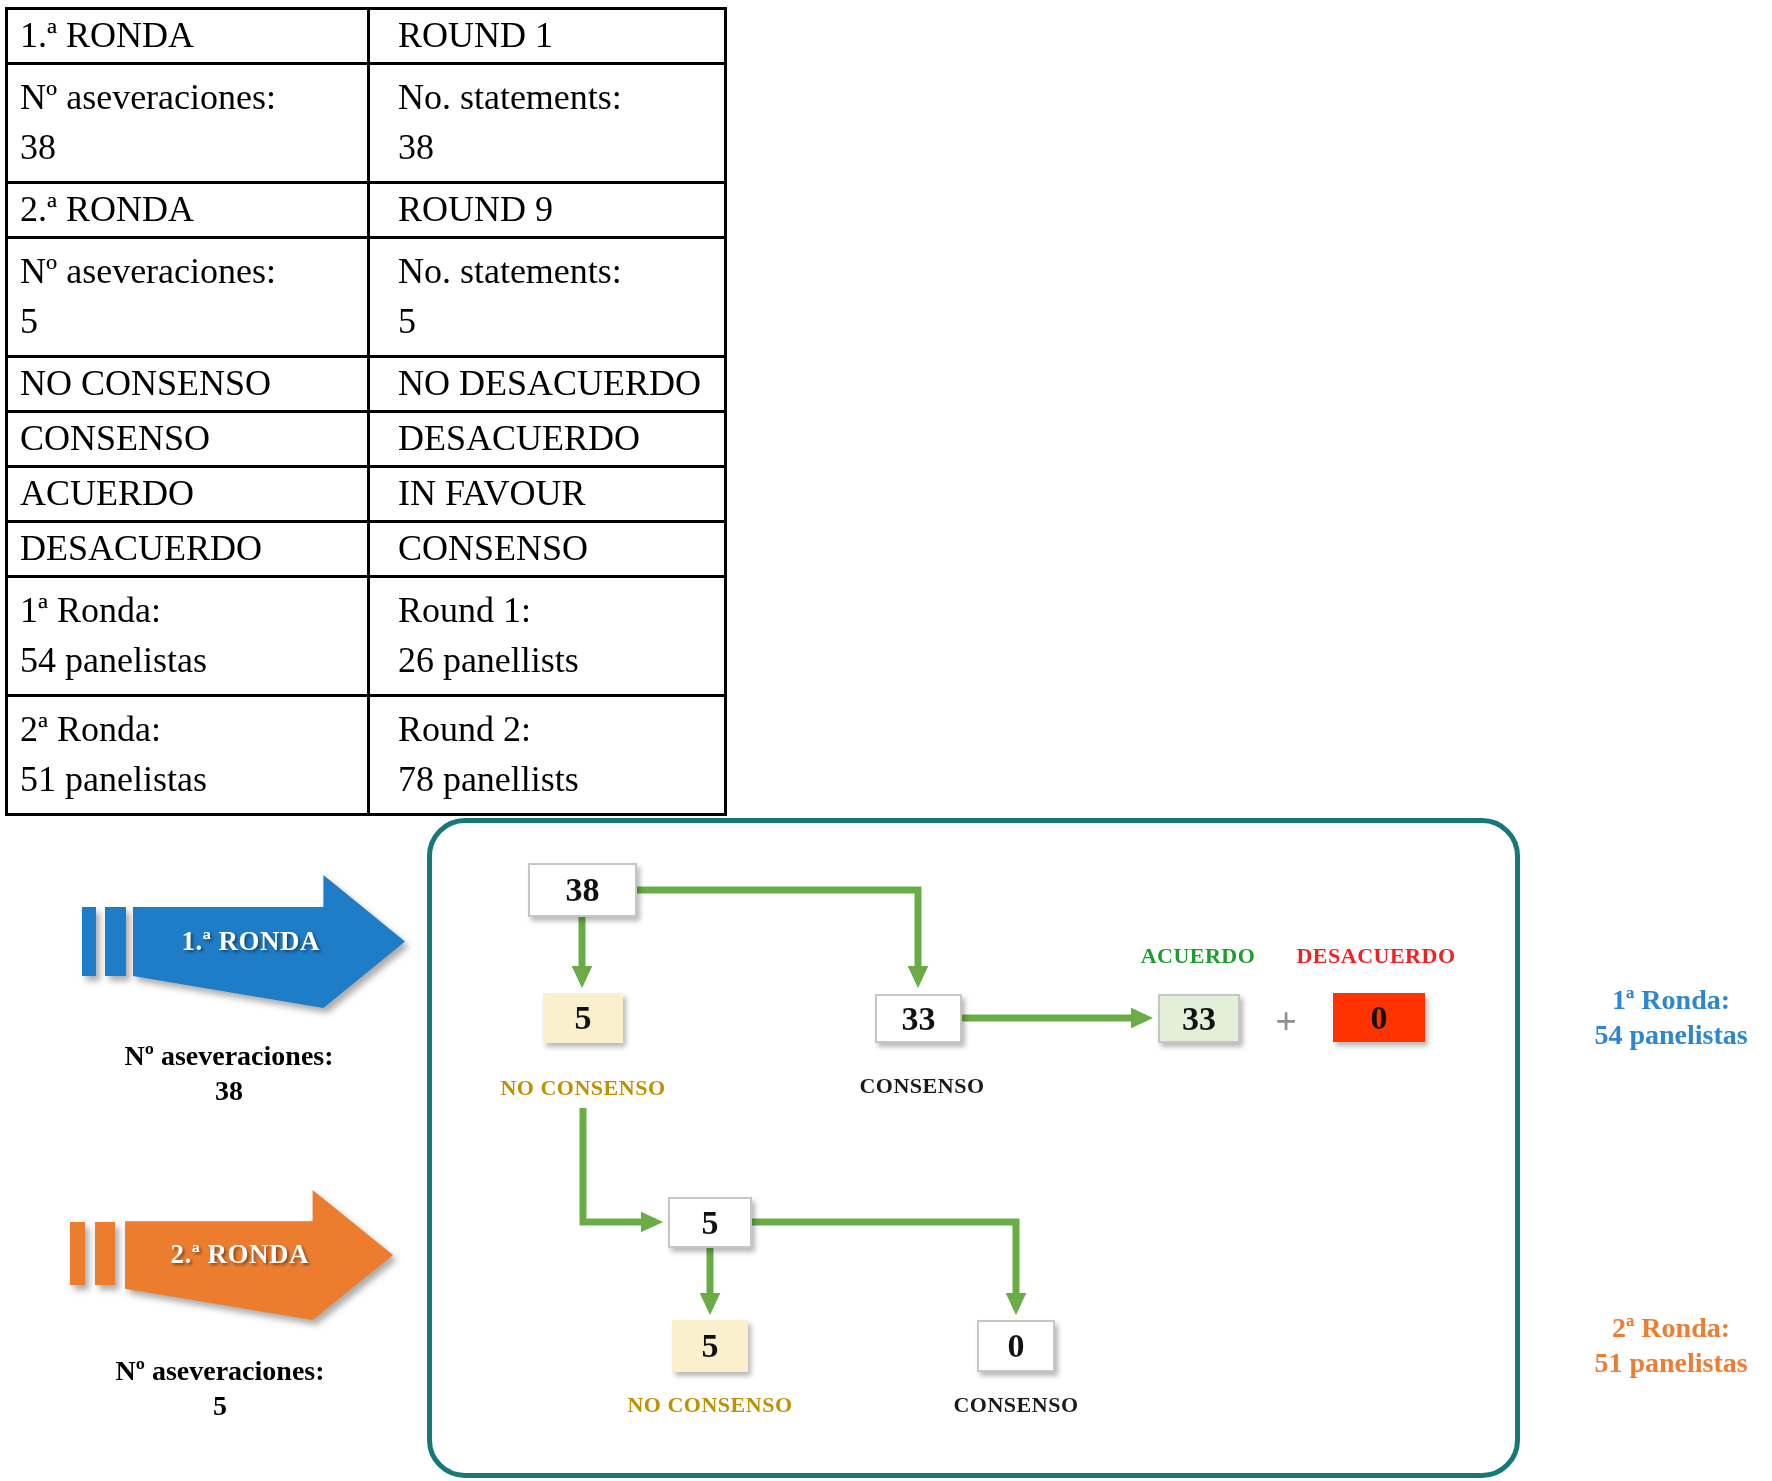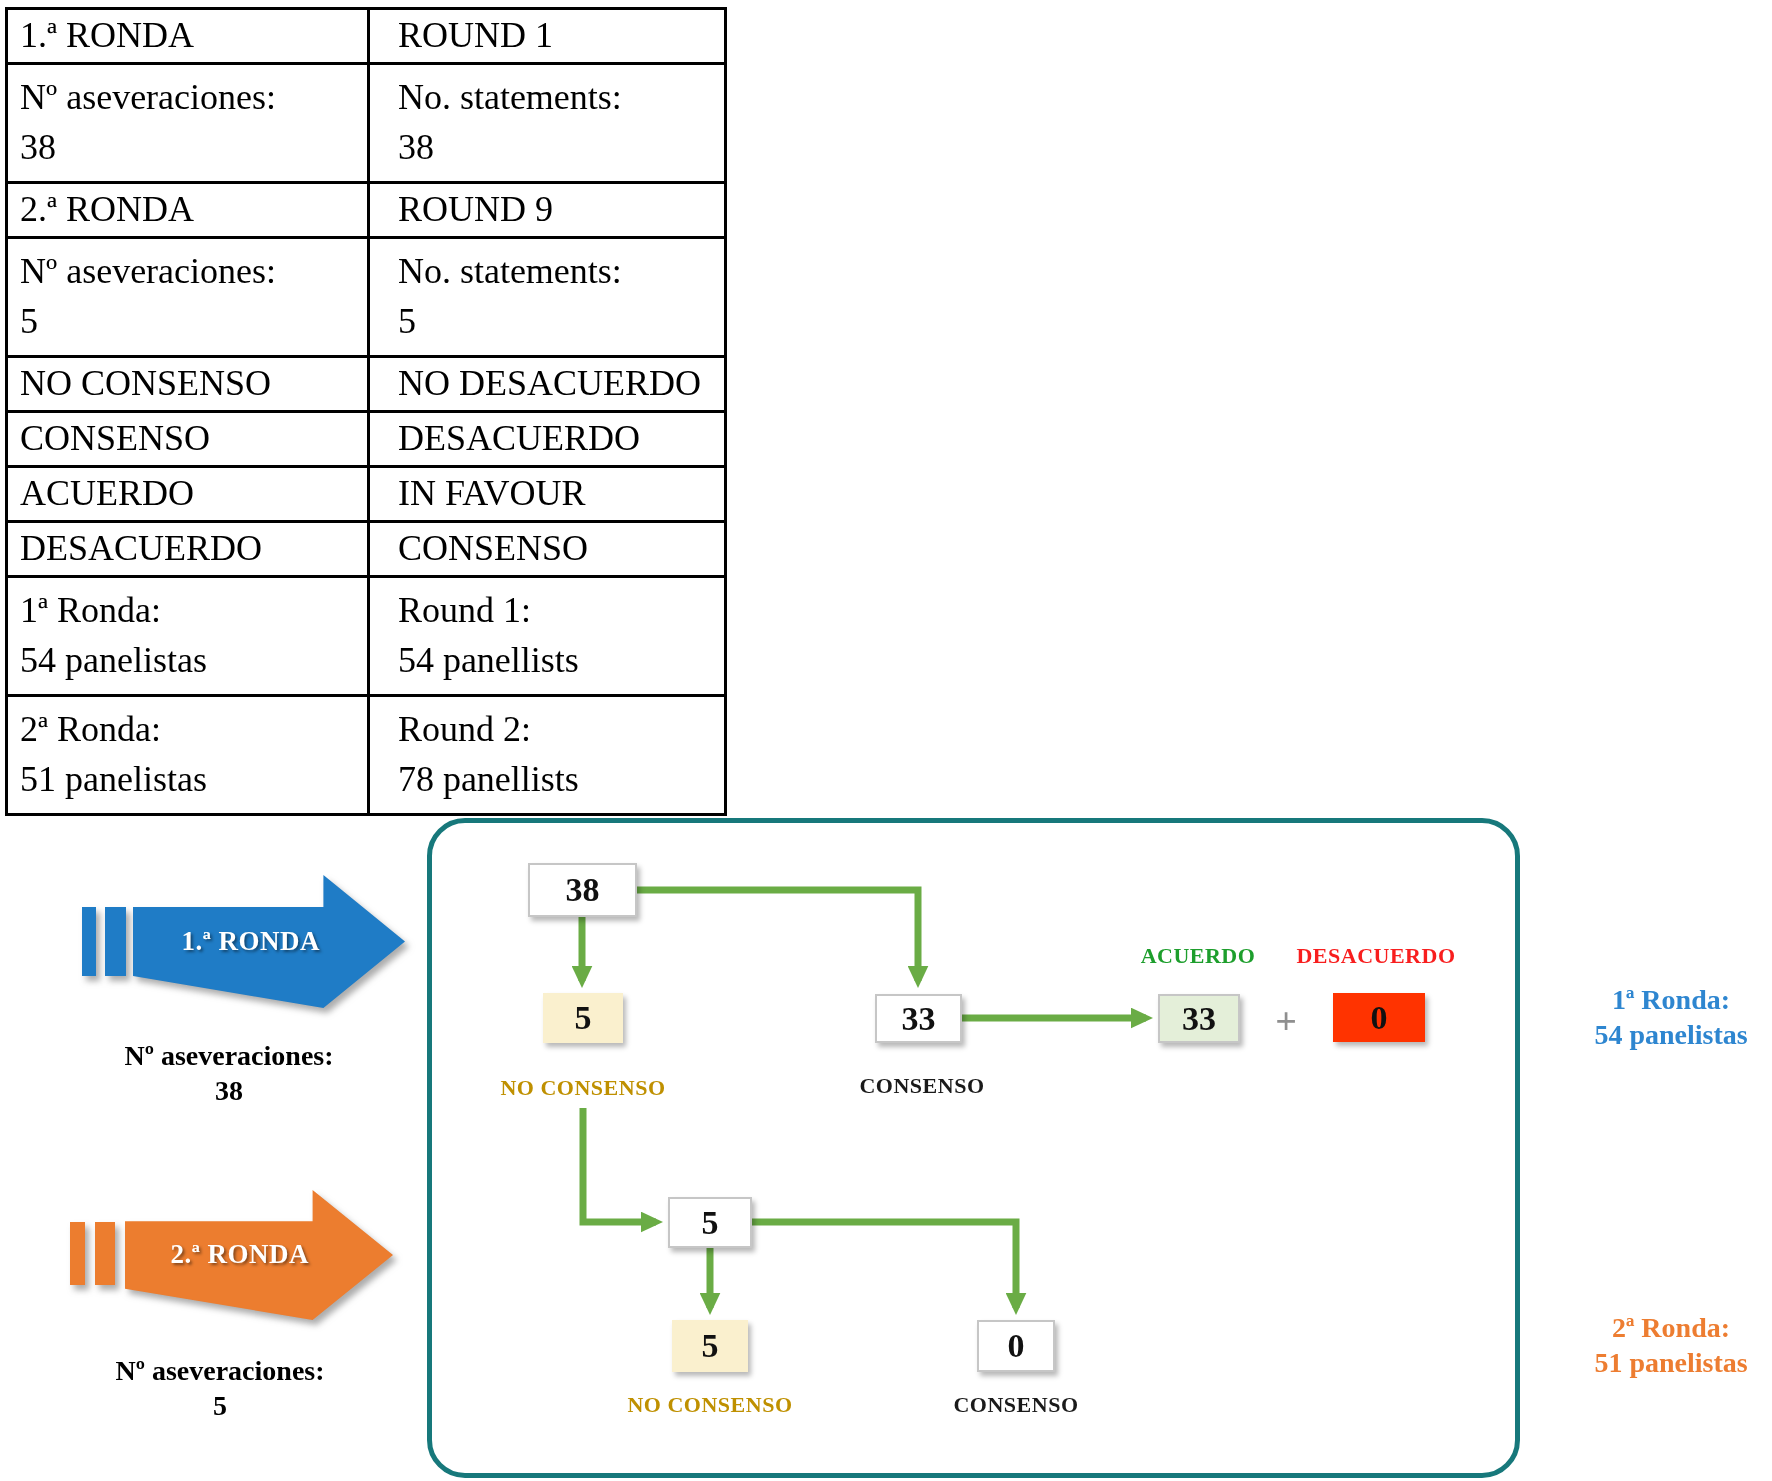--- a/index.html
+++ b/index.html
@@ -127,21 +127,21 @@
       <td class="c2">IN FAVOUR</td>
     </tr>
     <tr class="single">
       <td class="c1">DESACUERDO</td>
       <td class="c2">CONSENSO</td>
     </tr>
     <tr class="double">
       <td class="c1">1ª Ronda:
 54 panelistas</td>
       <td class="c2">Round 1:
-54 panellists</td>
+26 panellists</td>
     </tr>
     <tr class="double">
       <td class="c1">2ª Ronda:
 51 panelistas</td>
       <td class="c2">Round 2:
 78 panellists</td>
     </tr>
   </tbody>
     </table>
 

